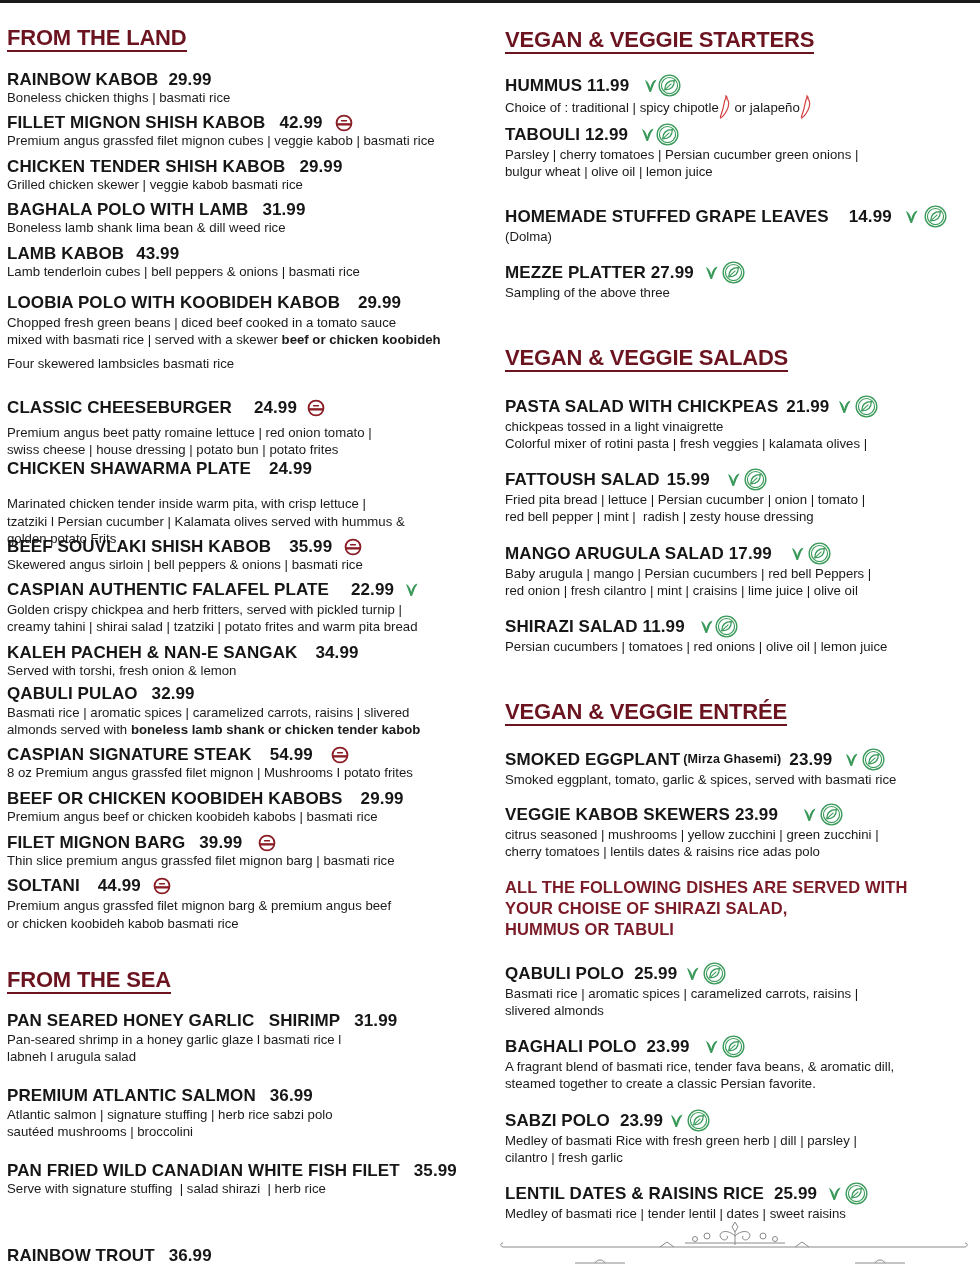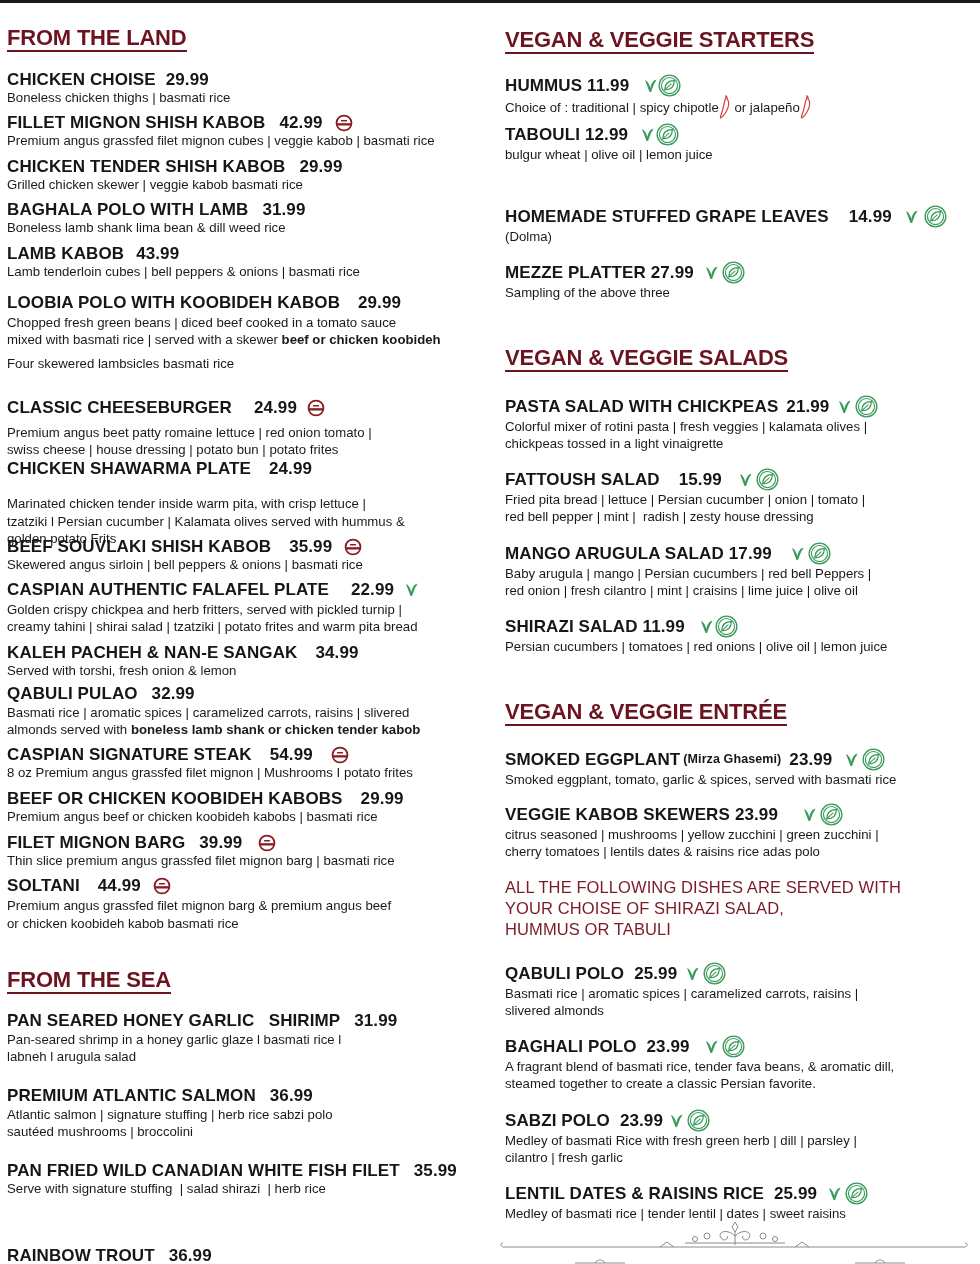--- a/index.html
+++ b/index.html
@@ -27,21 +27,21 @@
   .item-head .price { margin-left: 10px; }
   .item-head .sub { font-size: 12.5px; margin-left: 3px; }
   .item-desc {
     font-size: 13.2px; line-height: 17px; white-space: nowrap; color: #1a1a1a;
   }
   .item-desc b { font-weight: bold; }
   .icon { display: inline-block; vertical-align: middle; margin-left: 8px; }
   .icon svg { display: block; }
   .note {
     position: absolute; left: 0; margin: 0;
-    font-weight: normal; font-size: 16.5px; line-height: 21px; color: #7a1a26;
+    font-weight: bold; font-size: 16.5px; line-height: 21px; color: #7a1a26;
     white-space: nowrap; letter-spacing: 0.1px;
   }
   .pepper { display: inline-block; vertical-align: middle; }
   .ornament { position: absolute; left: 495px; top: 1218px; width: 480px; height: 46px; }
 </style>
 </head>
 <body>
 
 <div class="topbar"></div>
 
@@ -66,21 +66,21 @@
       <path d="M7 1 C8 2 8.5 3 8 4 C10.5 6 10 11 8 15 C6 19 3.5 22 1.5 23 C1 22 2 20 3 17 C4.5 13 5 8 6 5 C6.5 4 7 3 7 1 Z" fill="none" stroke="#d24040" stroke-width="1.2"></path>
     </symbol>
   </defs>
 </svg>
 
 <div class="col col-left">
   <h2 class="section-title" style="top:25px">FROM THE LAND</h2>
 
   <div class="item" style="top:70px">
     <div class="item-head">
-        <span>CHICKEN CHOISE</span>
+        <span>RAINBOW KABOB</span>
         <span class="price">29.99</span>
       </div>
     <div class="item-desc">Boneless chicken thighs | basmati rice</div>
   </div>
 
   <div class="item" style="top:113px">
     <div class="item-head">
         <span>FILLET MIGNON SHISH KABOB</span>
         <span class="price" style="margin-left:14px">42.99</span>
         <span class="icon" style="margin-left:12px">
@@ -315,20 +315,21 @@
           <svg width="14" height="16">
             <use href="#vsprout"></use>
           </svg>
         </span>
         <span class="icon" style="margin-left:2px">
           <svg width="23" height="23">
             <use href="#leafcircle"></use>
           </svg>
         </span>
       </div>
+    <div class="item-desc">Parsley | cherry tomatoes | Persian cucumber green onions |</div>
     <div class="item-desc">bulgur wheat | olive oil | lemon juice</div>
   </div>
 
   <div class="item" style="top:205px">
     <div class="item-head">
         <span>HOMEMADE STUFFED GRAPE LEAVES</span>
         <span class="price" style="margin-left:20px">14.99</span>
         <span class="icon" style="margin-left:12px">
           <svg width="14" height="16">
             <use href="#vsprout"></use>
@@ -371,28 +372,28 @@
           <svg width="14" height="16">
             <use href="#vsprout"></use>
           </svg>
         </span>
         <span class="icon" style="margin-left:4px">
           <svg width="23" height="23">
             <use href="#leafcircle"></use>
           </svg>
         </span>
       </div>
+    <div class="item-desc">chickpeas tossed in a light vinaigrette</div>
     <div class="item-desc">Colorful mixer of rotini pasta | fresh veggies | kalamata olives |</div>
-    <div class="item-desc">chickpeas tossed in a light vinaigrette</div>
   </div>
 
   <div class="item" style="top:468px">
     <div class="item-head">
         <span>FATTOUSH SALAD</span>
-        <span class="price" style="margin-left:19px">15.99</span>
+        <span class="price" style="margin-left:7px">15.99</span>
         <span class="icon" style="margin-left:16px">
           <svg width="14" height="16">
             <use href="#vsprout"></use>
           </svg>
         </span>
         <span class="icon" style="margin-left:4px">
           <svg width="23" height="23">
             <use href="#leafcircle"></use>
           </svg>
         </span>

